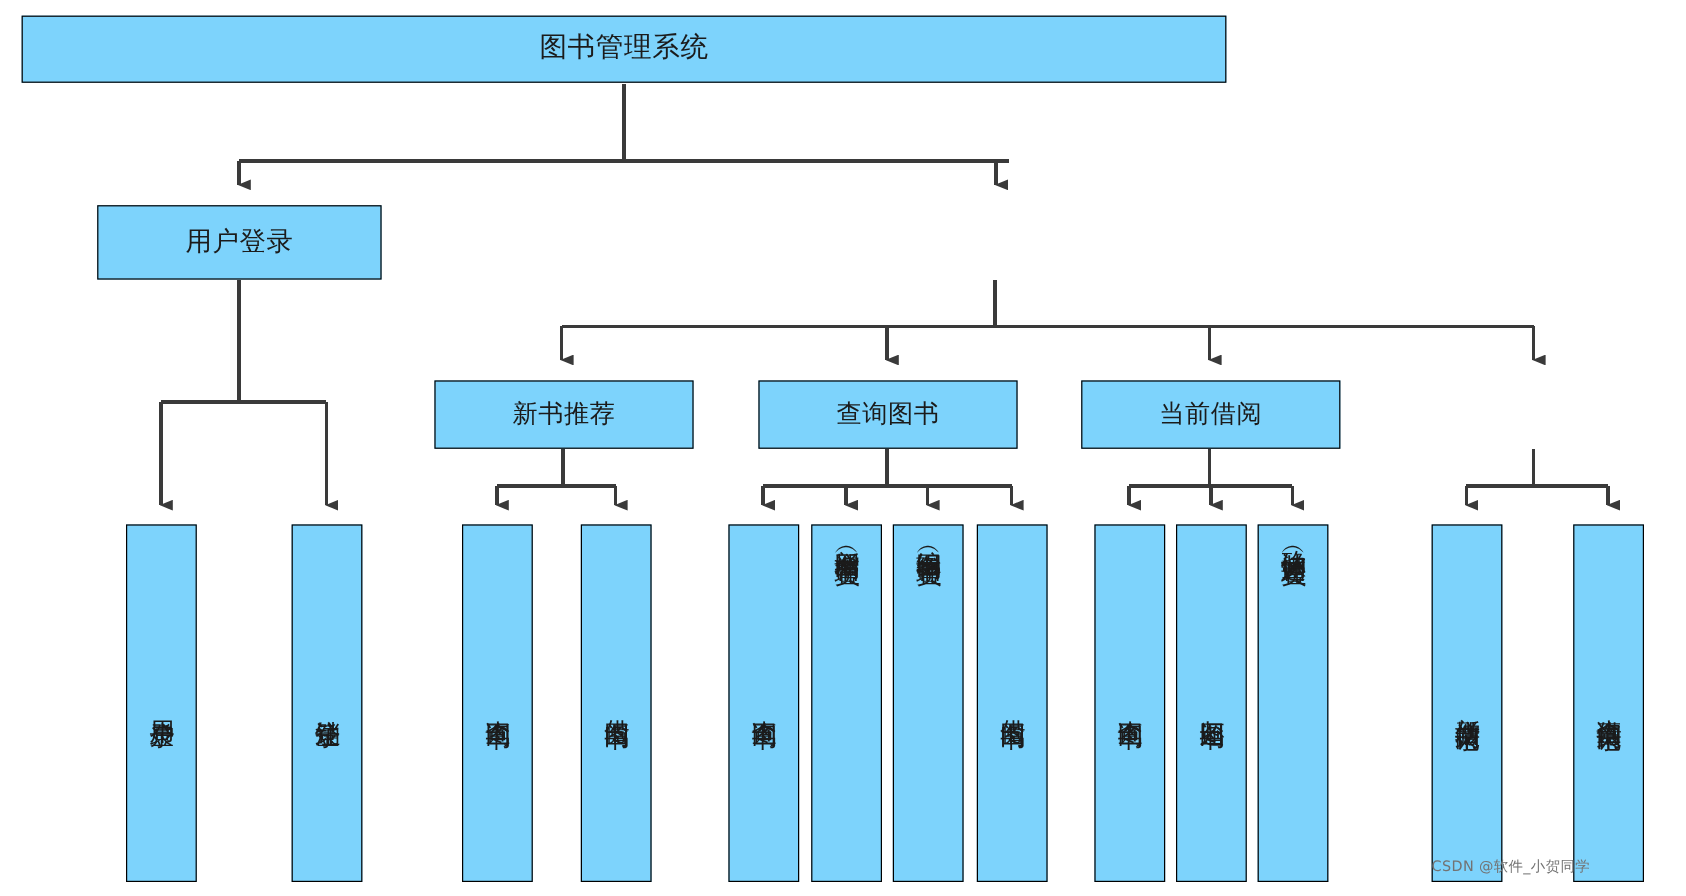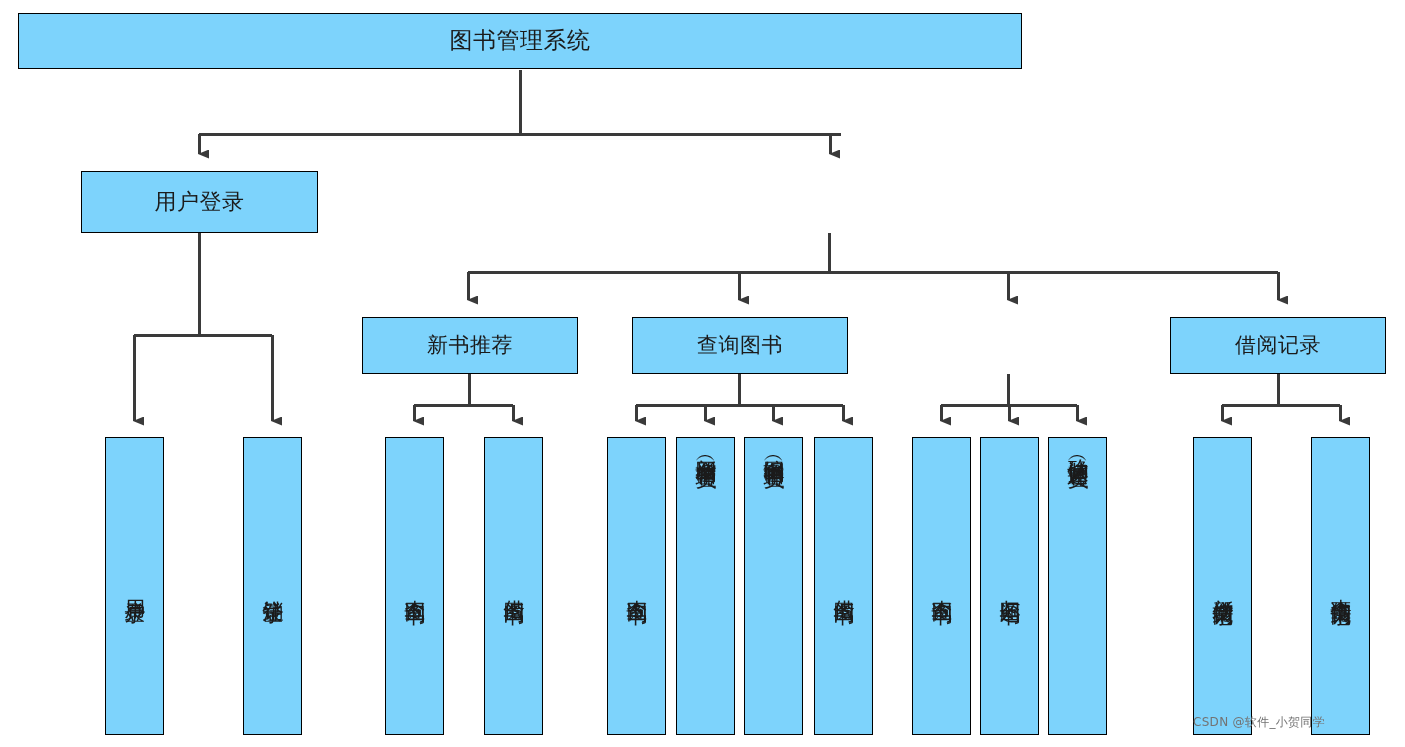--- a/index.html
+++ b/index.html
@@ -140,22 +140,22 @@
   <div class="node-box lvl-1" style="left:81px; top:171px; width:237px; height:62px;">
     <span class="node-label">用户登录</span>
   </div>
 
   <div class="node-box lvl-2" style="left:362px; top:317px; width:216px; height:57px;align-items:center;">
     <span class="node-label">新书推荐</span>
   </div>
   <div class="node-box lvl-2" style="left:632px; top:317px; width:216px; height:57px;">
     <span class="node-label">查询图书</span>
   </div>
-  <div class="node-box lvl-2" style="left:1170px; top:317px; width:216px; height:57px;">
-    <span class="node-label">借阅记录</span>
+  <div class="node-box lvl-2" style="left:901px; top:317px; width:216px; height:57px;">
+    <span class="node-label">当前借阅</span>
   </div>
 
   <div class="node-box leaf leaf-short" style="left:105px; top:437px; width:59px; height:298px;">
     <span class="node-label">用户登录</span>
   </div>
   <div class="node-box leaf leaf-short" style="left:243px; top:437px; width:59px; height:298px;">
     <span class="node-label">注销登录</span>
   </div>
 
   <div class="node-box leaf leaf-short" style="left:385px; top:437px; width:59px; height:298px;">

